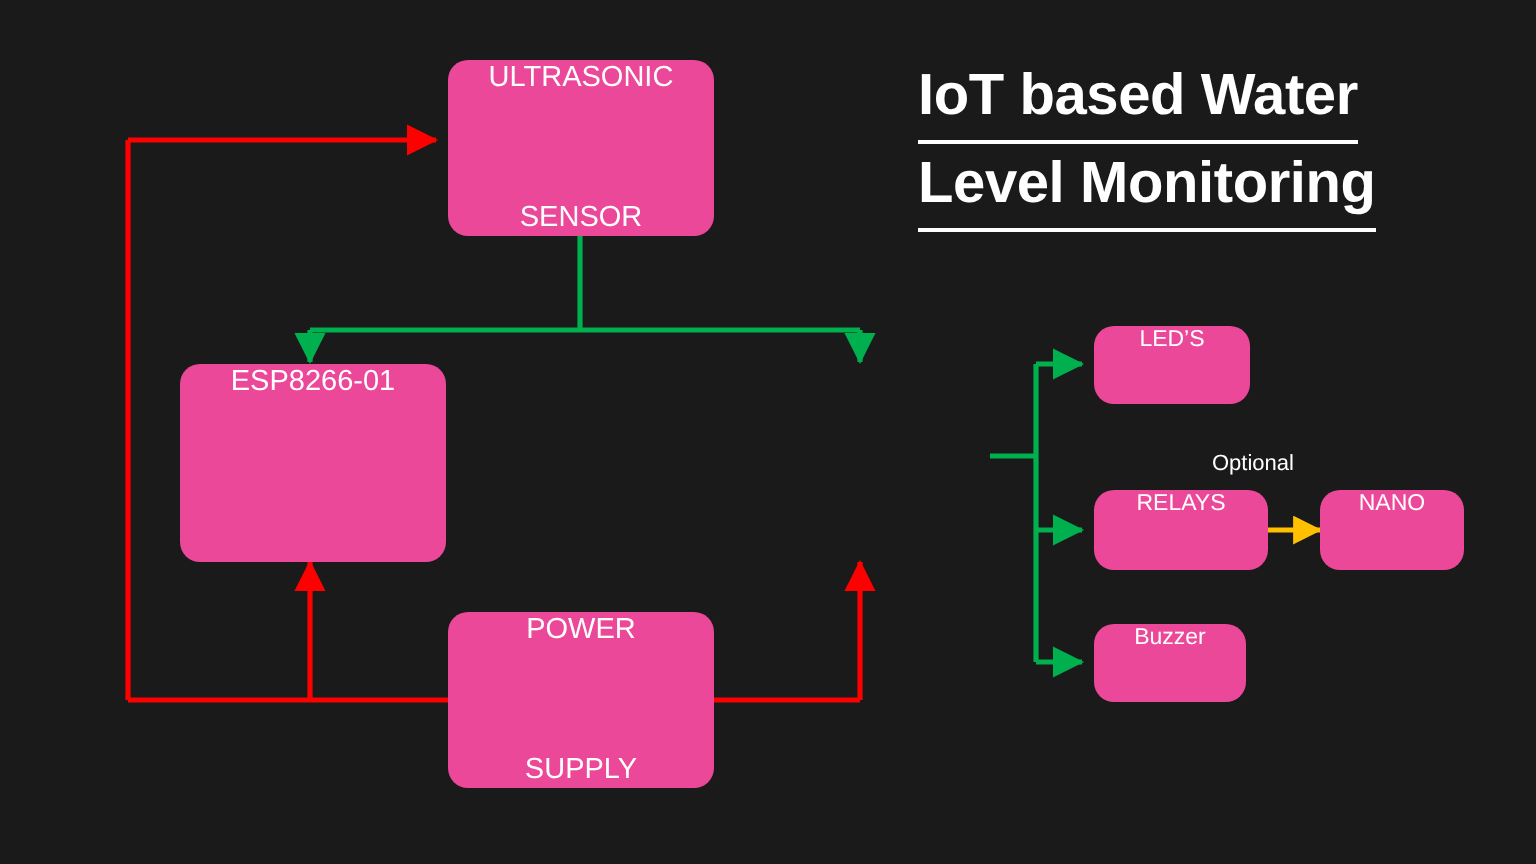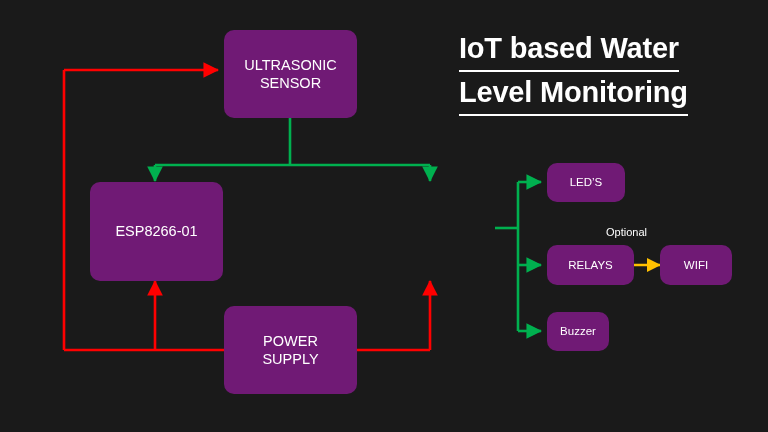--- a/index.html
+++ b/index.html
@@ -18,26 +18,26 @@
   #wires {
     position: absolute;
     left: 0;
     top: 0;
     width: 768px;
     height: 432px;
     pointer-events: none;
   }
   .node {
     position: absolute;
-    background: #701a75;
+    background: #ec4899;
     border-radius: 10px;
     display: flex;
     flex-direction: column;
     align-items: center;
-    justify-content: center;
+    justify-content: space-between;
     color: #ffffff;
     text-align: center;
     line-height: 1.25;
     box-sizing: border-box;
   }
   .node .nline {
     display: block;
     white-space: nowrap;
   }
   .node-lg { font-size: 14.5px; }
@@ -136,20 +136,20 @@
     <span class="nline">LED’S</span>
   </div>
 
   <div class="free-label" style="left:558px; top:226px;">Optional</div>
 
   <div class="node node-sm" style="left:547px; top:245px; width:87px; height:40px;">
     <span class="nline">RELAYS</span>
   </div>
 
   <div class="node node-sm" style="left:660px; top:245px; width:72px; height:40px;">
-    <span class="nline">WIFI</span>
+    <span class="nline">NANO</span>
   </div>
 
-  <div class="node node-sm" style="left:547px; top:312px; width:62px; height:39px;">
+  <div class="node node-sm" style="left:547px; top:312px; width:76px; height:39px;">
     <span class="nline">Buzzer</span>
   </div>
 
 </div>
 
 </body></html>

